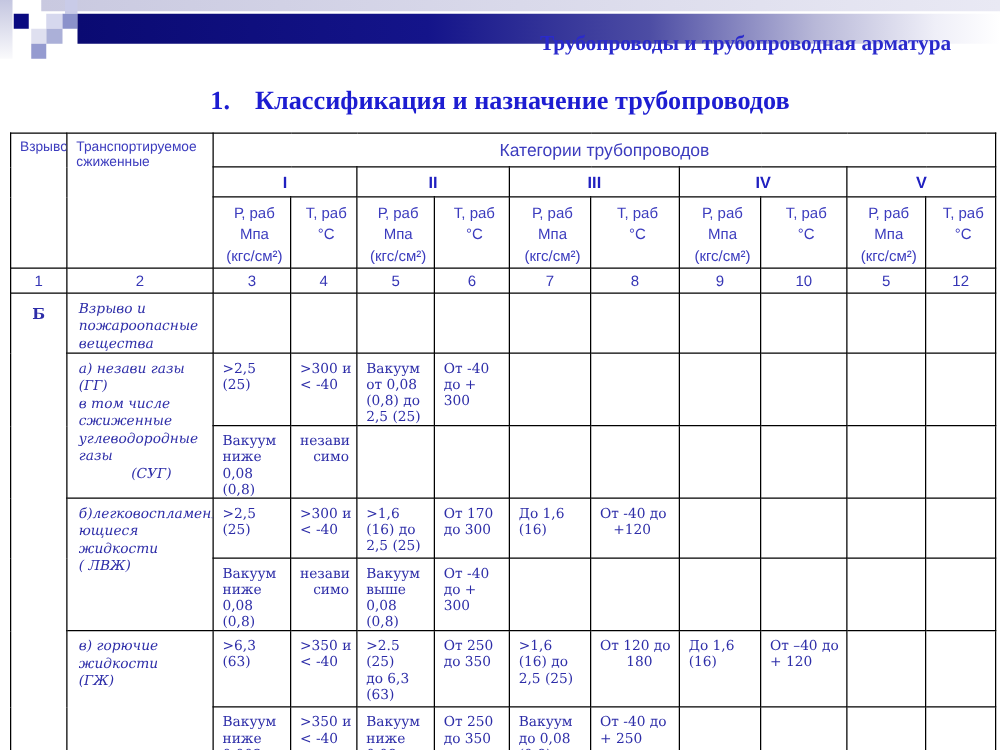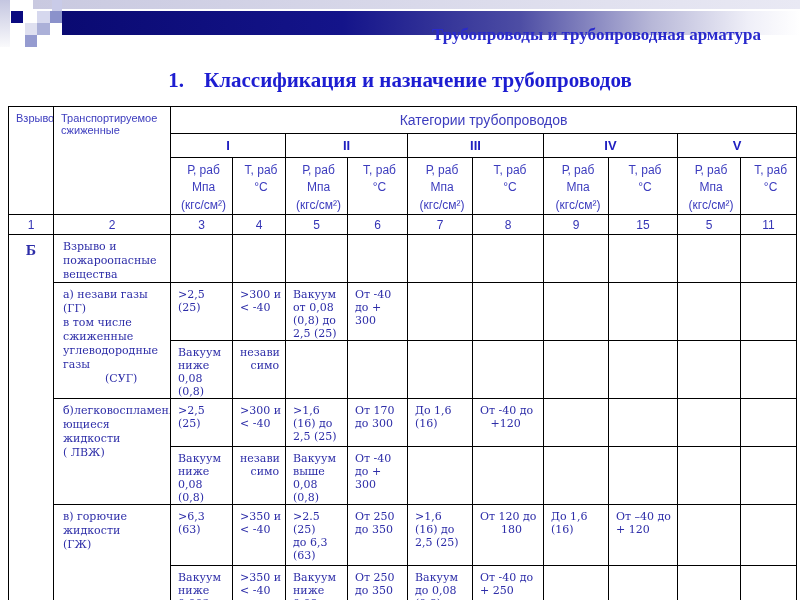--- a/index.html
+++ b/index.html
@@ -41,21 +41,21 @@
     border-collapse:collapse; table-layout:fixed; }
   td { border:1px solid #000; vertical-align:top; color:#2d2da8; overflow:hidden; }
   .hdr      { font-size:11px; padding:5px 3px 0 7px; white-space:pre-line; color:#3c3cbe; }
   .cat-title{ font-size:14px; text-align:center; vertical-align:middle; color:#3c3cbe;margin-top:36px; }
   .roman    { font-size:13px; font-weight:bold; text-align:center; vertical-align:middle; color:#2020c0; }
   .num-cell { font-size:12px; text-align:center; vertical-align:middle; color:#3535b5; }
   .sub-hdr  { font-size:12px; line-height:1.45; padding:4px 2px 0 6px; white-space:pre-line; color:#3c3cbe;text-align:center; }
   .data     { font-family:"DejaVu Serif", serif; font-size:11px; line-height:13px;
               padding:5px 2px 0 7px; white-space:pre-wrap; }
   .substance{ font-family:"DejaVu Serif", serif; font-size:11px; line-height:14px;
-              padding:5px 2px 0 9px; white-space:pre-wrap; }
+              padding:5px 2px 0 9px; white-space:pre-wrap;font-style:italic; }
   .group-letter { font-family:"DejaVu Serif", serif; font-weight:bold; font-size:12px;
               text-align:center; padding-top:9px; }
 </style>
 </head>
 <body>
 
 <div class="top-strip"></div>
 <div class="left-strip"></div>
 <div class="px px-navy"></div>
 <div class="px px-a"></div>
@@ -128,23 +128,23 @@
   <tr style="height:20px">
     <td class="num-cell">1</td>
     <td class="num-cell">2</td>
     <td class="num-cell">3</td>
     <td class="num-cell">4</td>
     <td class="num-cell">5</td>
     <td class="num-cell">6</td>
     <td class="num-cell">7</td>
     <td class="num-cell">8</td>
     <td class="num-cell">9</td>
-    <td class="num-cell">15</td>
+    <td class="num-cell">10</td>
     <td class="num-cell">5</td>
-    <td class="num-cell">11</td>
+    <td class="num-cell">12</td>
   </tr>
   <tr style="height:47px">
     <td class="group-letter" rowspan="7">Б</td>
     <td class="substance">Взрыво и
 пожароопасные
 вещества</td>
     <td class="data"></td>
     <td class="data"></td>
     <td class="data"></td>
     <td class="data"></td>

